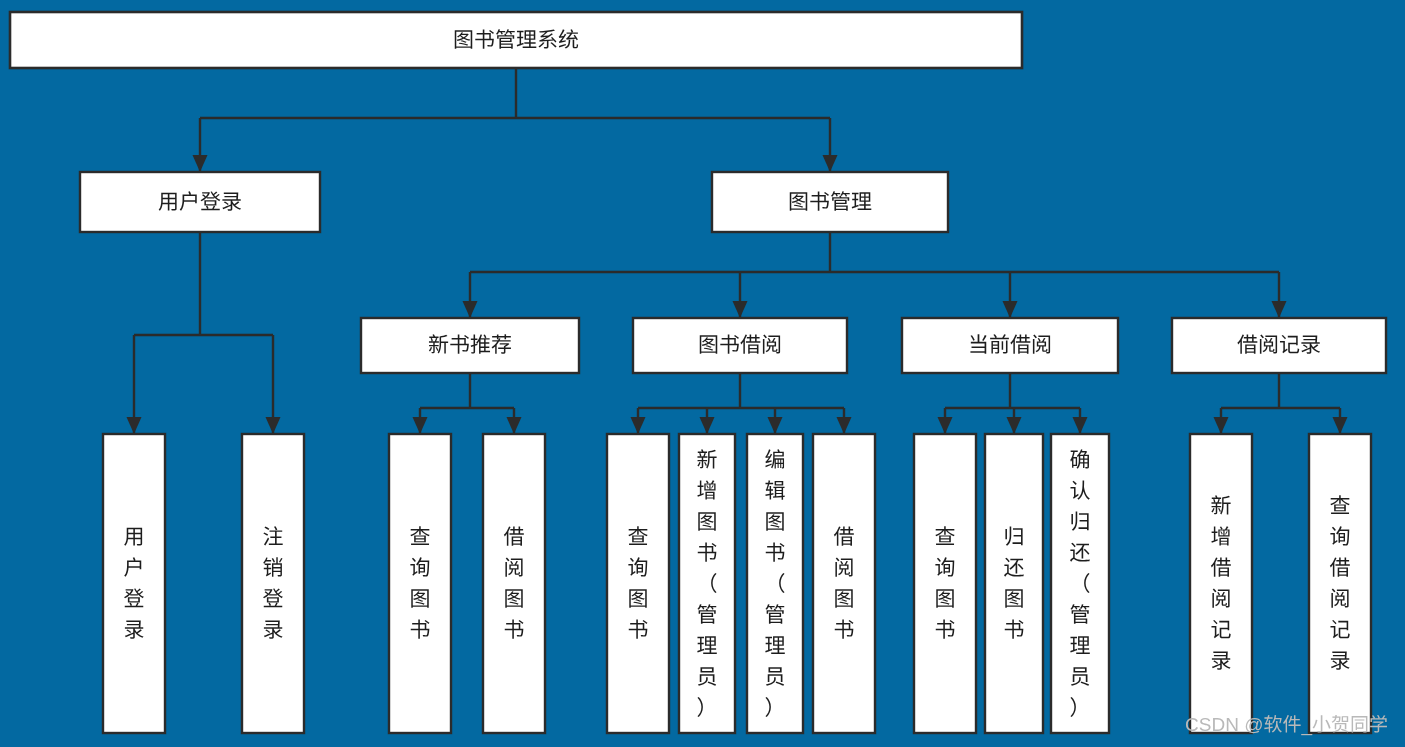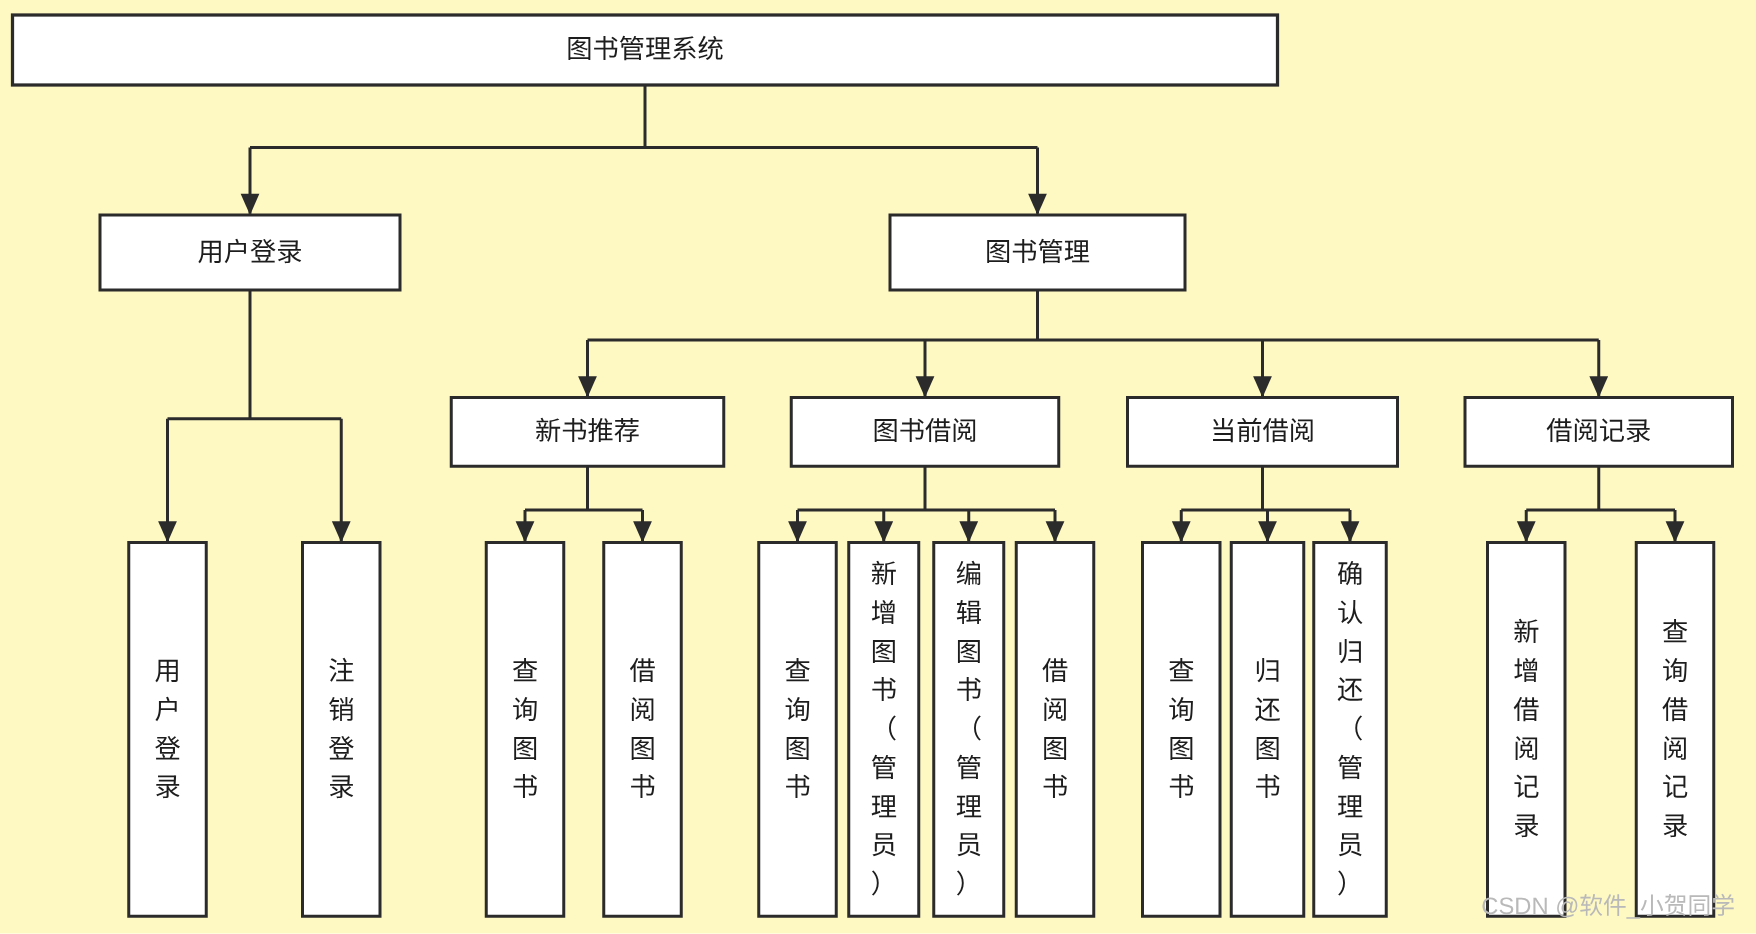--- a/index.html
+++ b/index.html
@@ -8,21 +8,21 @@
     padding: 0;
     background: #ffffff;
   }
   body {
     font-family: "Liberation Sans", "DejaVu Sans", sans-serif;
   }
   #diagram-root {
     position: relative;
     width: 1405px;
     height: 747px;
-    background: #fef9c3;
+    background: #0369a1;
     overflow: hidden;
   }
   svg#tree-svg {
     position: absolute;
     left: 0;
     top: 0;
     width: 1405px;
     height: 747px;
     display: block;
   }

